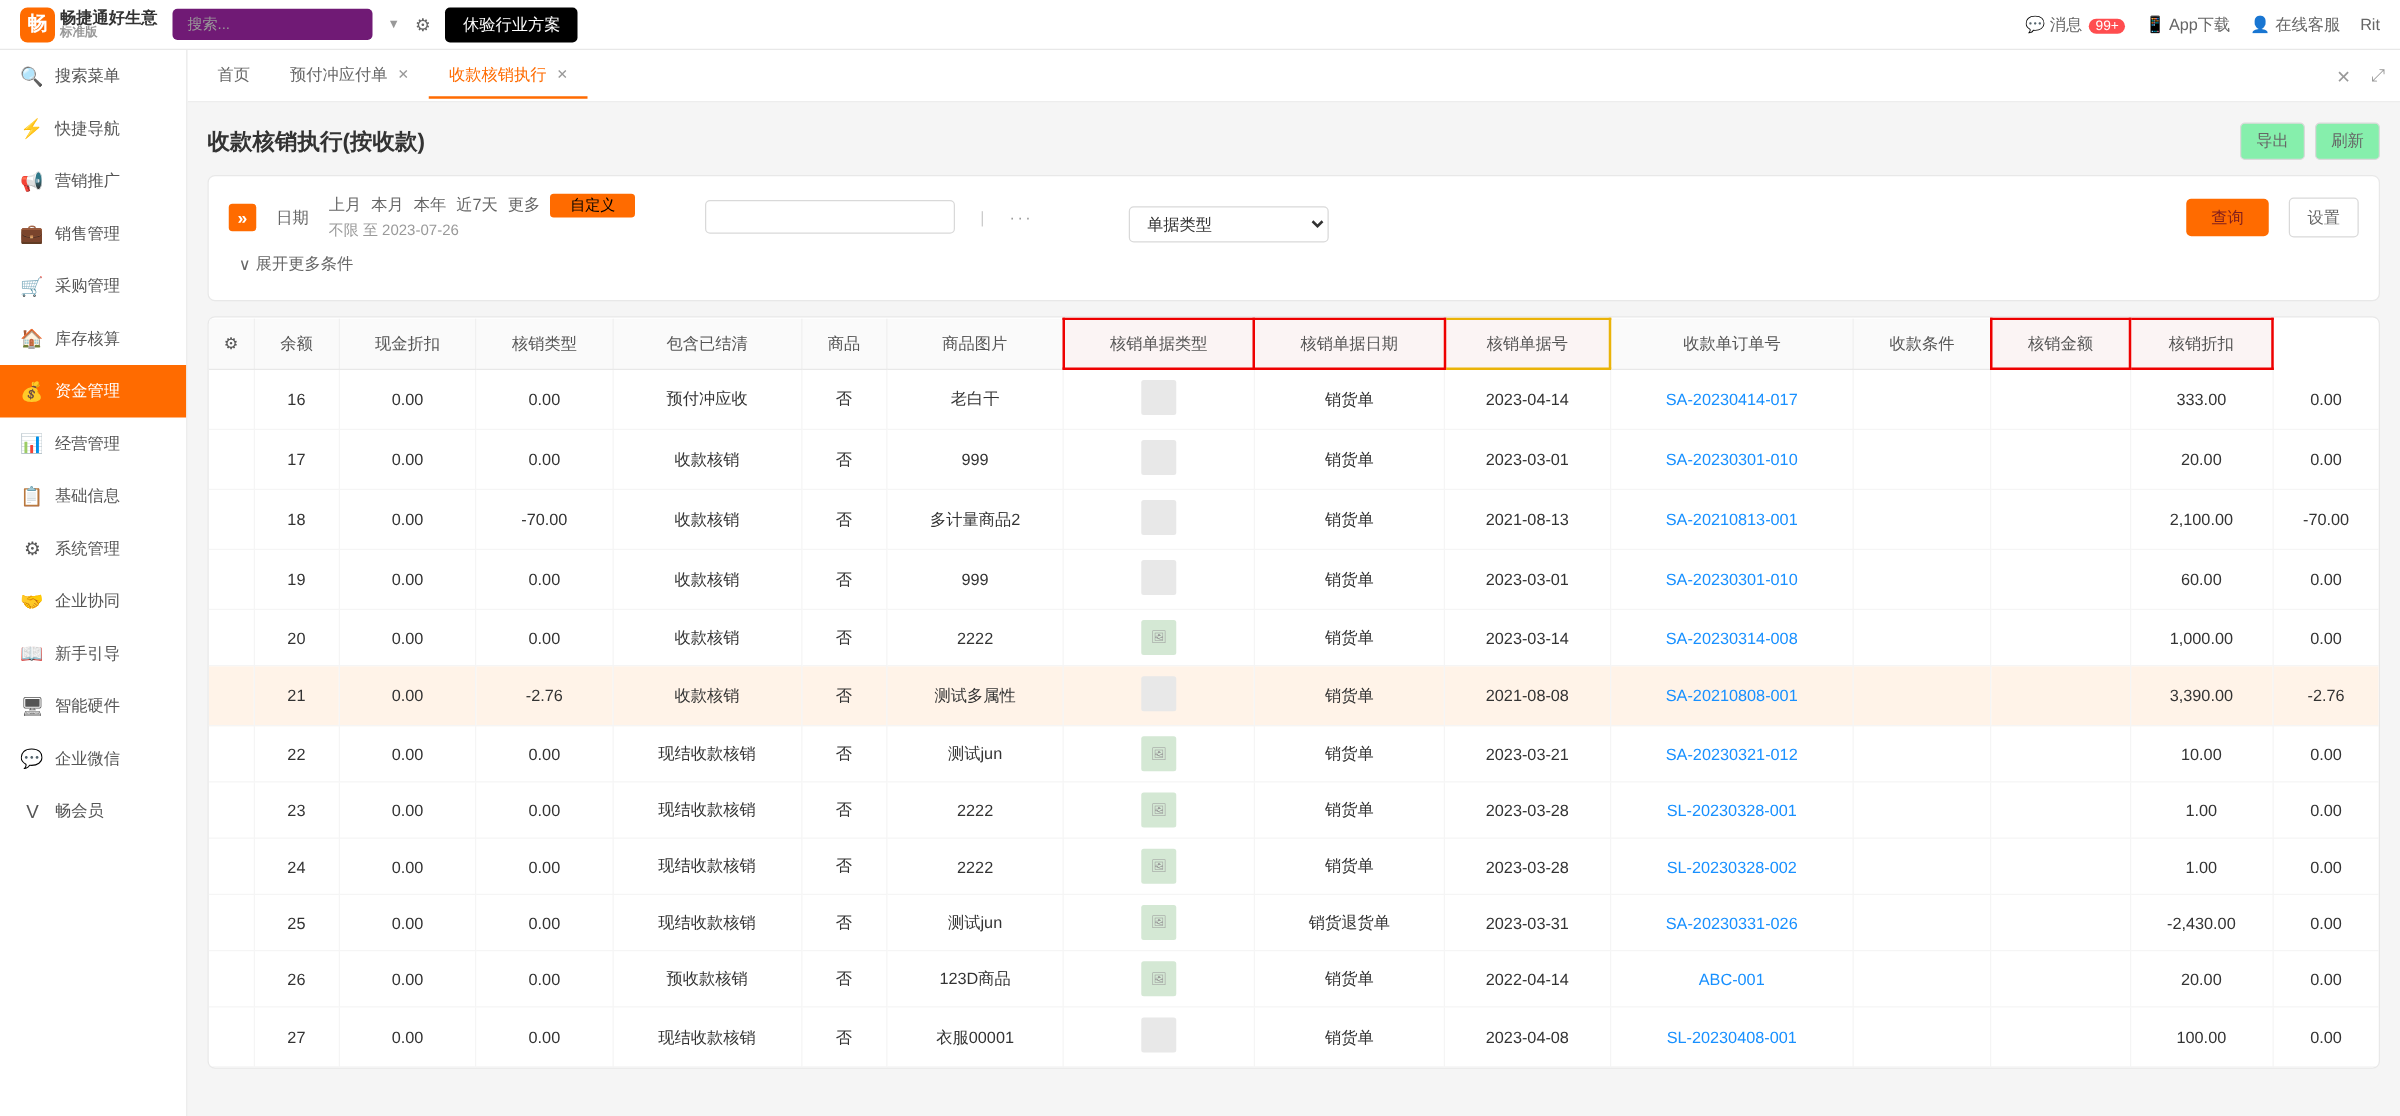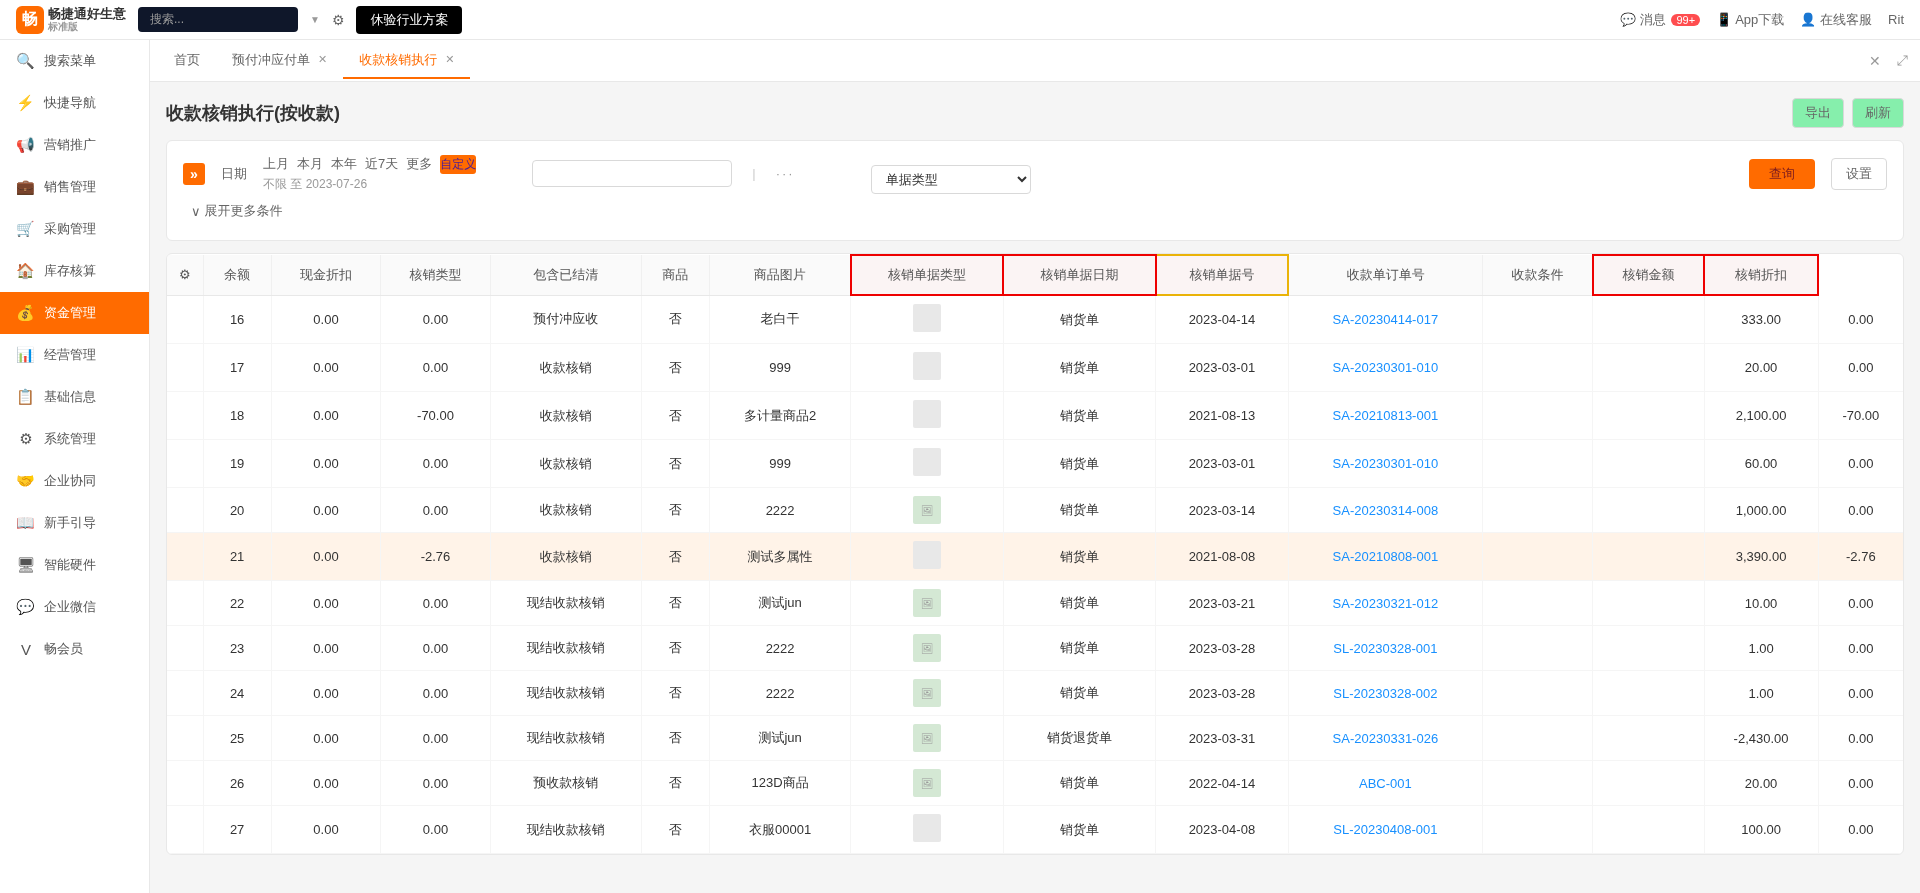--- a/index.html
+++ b/index.html
@@ -9,21 +9,21 @@
     .top-bar {
       height: 40px;
       background: #fff;
       border-bottom: 1px solid #e8e8e8;
       display: flex;
       align-items: center;
       padding: 0 16px;
       gap: 12px;
     }
     .top-bar-logo { color: #ff6b00; font-weight: bold; font-size: 14px; display: flex; align-items: center; gap: 4px; }
-    .top-bar-search { background: #0f172a; border-radius: 4px; padding: 4px 12px; font-size: 12px; color: #999; min-width: 160px; }
+    .top-bar-search { background: #701a75; border-radius: 4px; padding: 4px 12px; font-size: 12px; color: #999; min-width: 160px; }
     .top-bar-arrow { color: #999; font-size: 10px; }
     .top-bar-gear { font-size: 14px; color: #666; cursor: pointer; }
     .top-bar-btn { background: #000000; color: #fff; border: none; border-radius: 4px; padding: 5px 14px; font-size: 13px; cursor: pointer; }
     .top-bar-right { margin-left: auto; display: flex; align-items: center; gap: 16px; color: #666; font-size: 13px; }
     .top-bar-right .badge { background: #ff4d4f; color: #fff; border-radius: 10px; padding: 0 5px; font-size: 11px; margin-left: 2px; }
     .top-bar-logo-icon { width: 28px; height: 28px; background: #ff6b00; border-radius: 6px; display: flex; align-items: center; justify-content: center; color: #fff; font-size: 16px; font-weight: bold; }
     .logo-text { display: flex; flex-direction: column; font-size: 11px; line-height: 1.2; }
     .logo-text span:first-child { font-size: 13px; font-weight: bold; color: #333; }
     .logo-text span:last-child { font-size: 10px; color: #999; }
 
@@ -103,21 +103,21 @@
       background: #fff;
       border-radius: 6px;
       padding: 12px 16px;
       margin-bottom: 12px;
       border: 1px solid #e8e8e8;
     }
     .filter-row { display: flex; align-items: center; gap: 16px; flex-wrap: wrap; }
     .filter-label { color: #666; font-size: 13px; white-space: nowrap; }
     .filter-date-links { display: flex; gap: 8px; align-items: center; }
     .filter-link { color: #666; font-size: 13px; cursor: pointer; }
-    .filter-link.custom { background: #ff6b00; color: #4c1d95; padding: 1px 0; border-radius: 3px; font-size: 12px; font-family: Liberation Mono, monospace; }
+    .filter-link.custom { background: #ff6b00; color: #000000; padding: 1px 16px; border-radius: 3px; font-size: 12px; font-family: Liberation Mono, monospace; }
     .filter-date-range { color: #999; font-size: 12px; margin-top: 2px; }
     .filter-input {
       border: 1px solid #d9d9d9; border-radius: 4px; padding: 5px 10px;
       font-size: 13px; color: #333; min-width: 200px;
     }
     .filter-dots { color: #999; letter-spacing: 2px; cursor: pointer; }
     .filter-select {
       border: 1px solid #d9d9d9; border-radius: 4px; padding: 5px 10px;
       font-size: 13px; color: #333; min-width: 160px; background: #fff; margin-top: 12px;
     }

